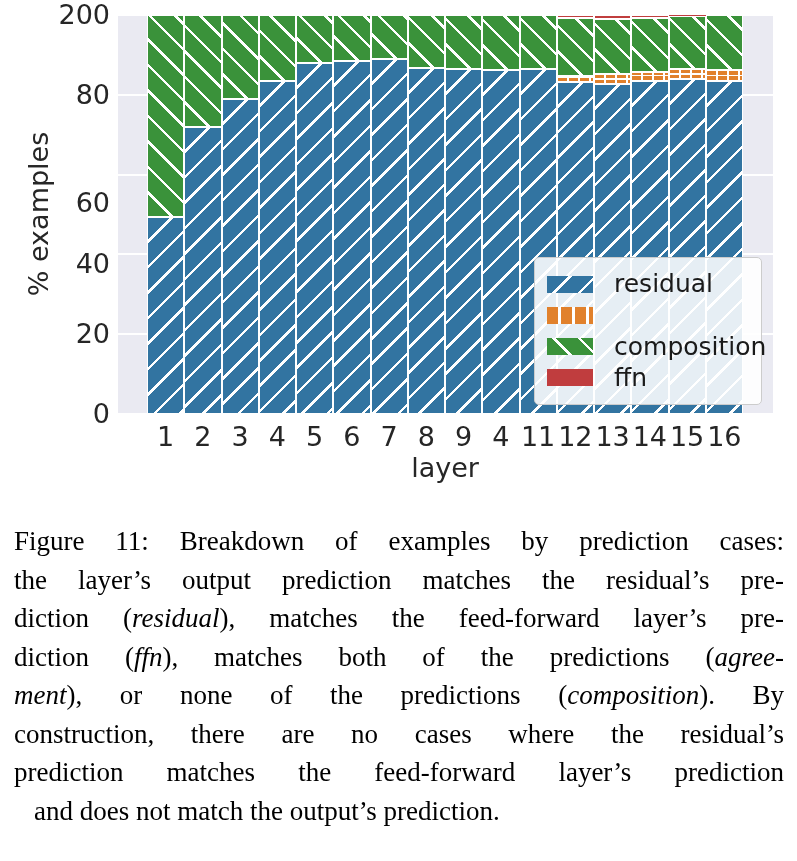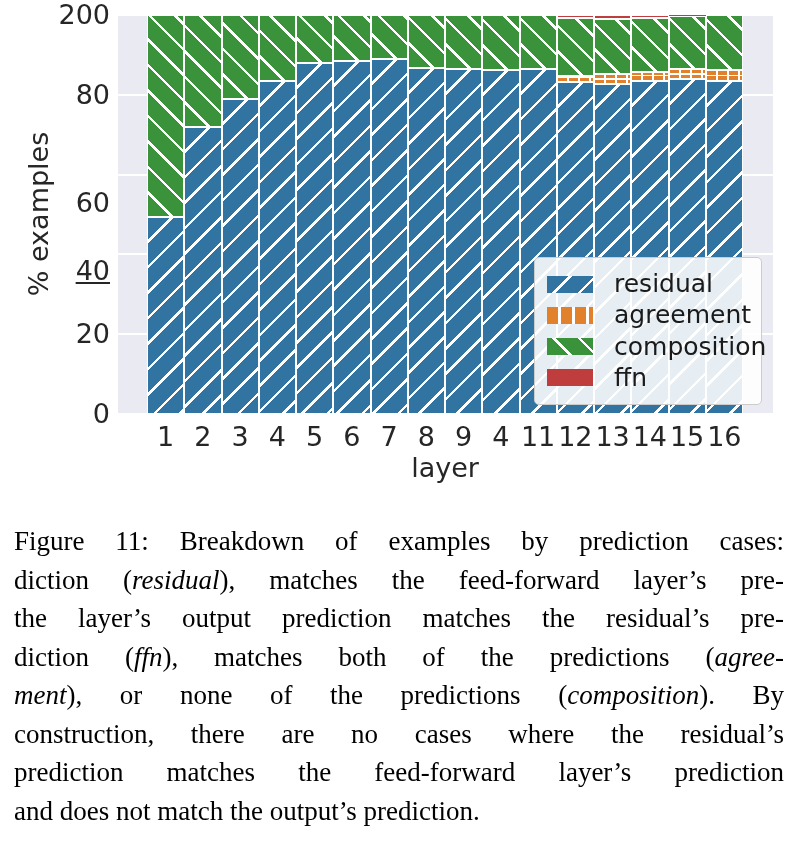--- a/index.html
+++ b/index.html
@@ -64,36 +64,36 @@
   .legend-swatch { width:46px; height:17px; margin-right:21px; flex:0 0 auto; }
   .legend-label { font-size:25px; color:#1a1a1a; line-height:26px; white-space:nowrap; }
 
   
   .caption {
     position:absolute; left:14px; top:522px; width:770px;
     font-family:"Liberation Serif", serif; font-size:27px; line-height:38.5px;
     color:#000000;
   }
   .caption-line { text-align:justify; text-align-last:justify; }
-  .caption-line.last { text-align:right; text-align-last:left; }
+  .caption-line.last { text-align:right; text-align-last:left;margin-left:20px; }
   .caption i { font-style:italic; }
 </style>
 </head>
 <body>
 
 <div class="page">
 
   <div class="figure">
 
     <div class="ylabel">% examples</div>
 
     <div id="yticks">
         <div class="ytick" style="top: 398px;">0</div>
         <div class="ytick" style="top: 318.2px;">20</div>
-        <div class="ytick" style="top: 255px; text-decoration: underline;">40</div>
+        <div class="ytick" style="top: 248px;">40</div>
         <div class="ytick" style="top: 158.6px; margin-top: 28px;">60</div>
         <div class="ytick" style="top: 78.8px;">80</div>
         <div class="ytick" style="top: -1px;">200</div>
       </div>
 
     <div class="plot">
       <div id="grid">
           <div class="gridline" style="top: 398px;"></div>
           <div class="gridline" style="top: 318.2px;"></div>
           <div class="gridline" style="top: 238.4px;"></div>
@@ -178,21 +178,20 @@
           </div>
         </div>
 
       <div class="legend" id="legend">
           <div class="legend-row">
             <div class="legend-swatch hatch-fwd" style="background-color: rgb(50, 116, 161);"></div>
             <span class="legend-label">residual</span>
           </div>
           <div class="legend-row">
             <div class="legend-swatch hatch-dash-legend" style="background-color: rgb(225, 129, 44);"></div>
-            <span class="legend-label">agreement</span>
           </div>
           <div class="legend-row">
             <div class="legend-swatch hatch-bwd" style="background-color: rgb(58, 146, 58);"></div>
             <span class="legend-label">composition</span>
           </div>
           <div class="legend-row">
             <div class="legend-swatch " style="background-color: rgb(192, 61, 62);"></div>
             <span class="legend-label">ffn</span>
           </div>
         </div>
@@ -215,22 +214,22 @@
         <div class="xtick">14</div>
         <div class="xtick">15</div>
         <div class="xtick">16</div>
       </div>
     <div class="xlabel">layer</div>
 
   </div>
 
   <div class="caption" id="caption">
       <div class="caption-line"><span>Figure 11: Breakdown of examples by prediction cases:</span></div>
+      <div class="caption-line"><span>the layer’s output prediction matches the residual’s pre-</span></div>
       <div class="caption-line"><span>diction (</span><i>residual</i><span>), matches the feed-forward layer’s pre-</span></div>
-      <div class="caption-line"><span>the layer’s output prediction matches the residual’s pre-</span></div>
       <div class="caption-line"><span>diction (</span><i>ffn</i><span>), matches both of the predictions (</span><i>agree-</i></div>
       <div class="caption-line"><i>ment</i><span>), or none of the predictions (</span><i>composition</i><span>).  By</span></div>
       <div class="caption-line"><span>construction, there are no cases where the residual’s</span></div>
       <div class="caption-line"><span>prediction matches the feed-forward layer’s prediction</span></div>
       <div class="caption-line last"><span>and does not match the output’s prediction.</span></div>
     </div>
 
 </div>
 
 </body></html>

